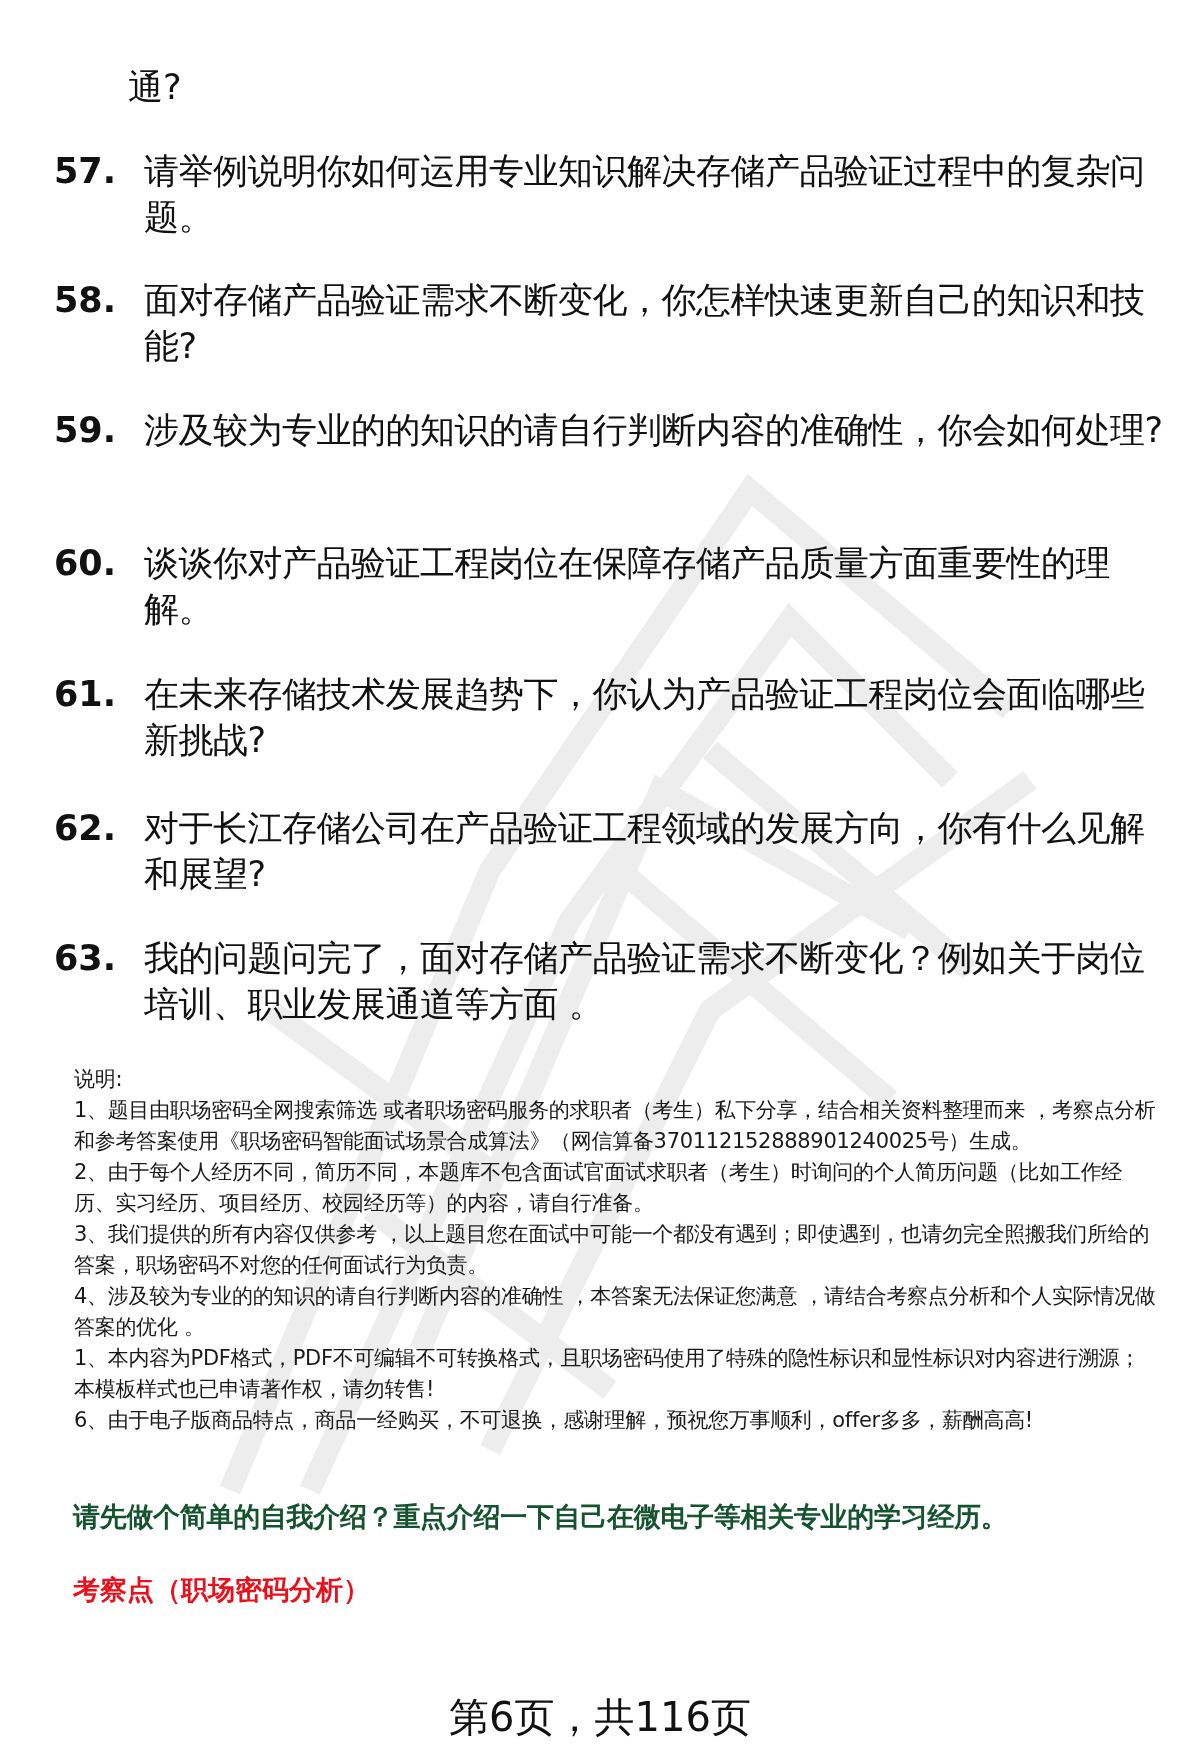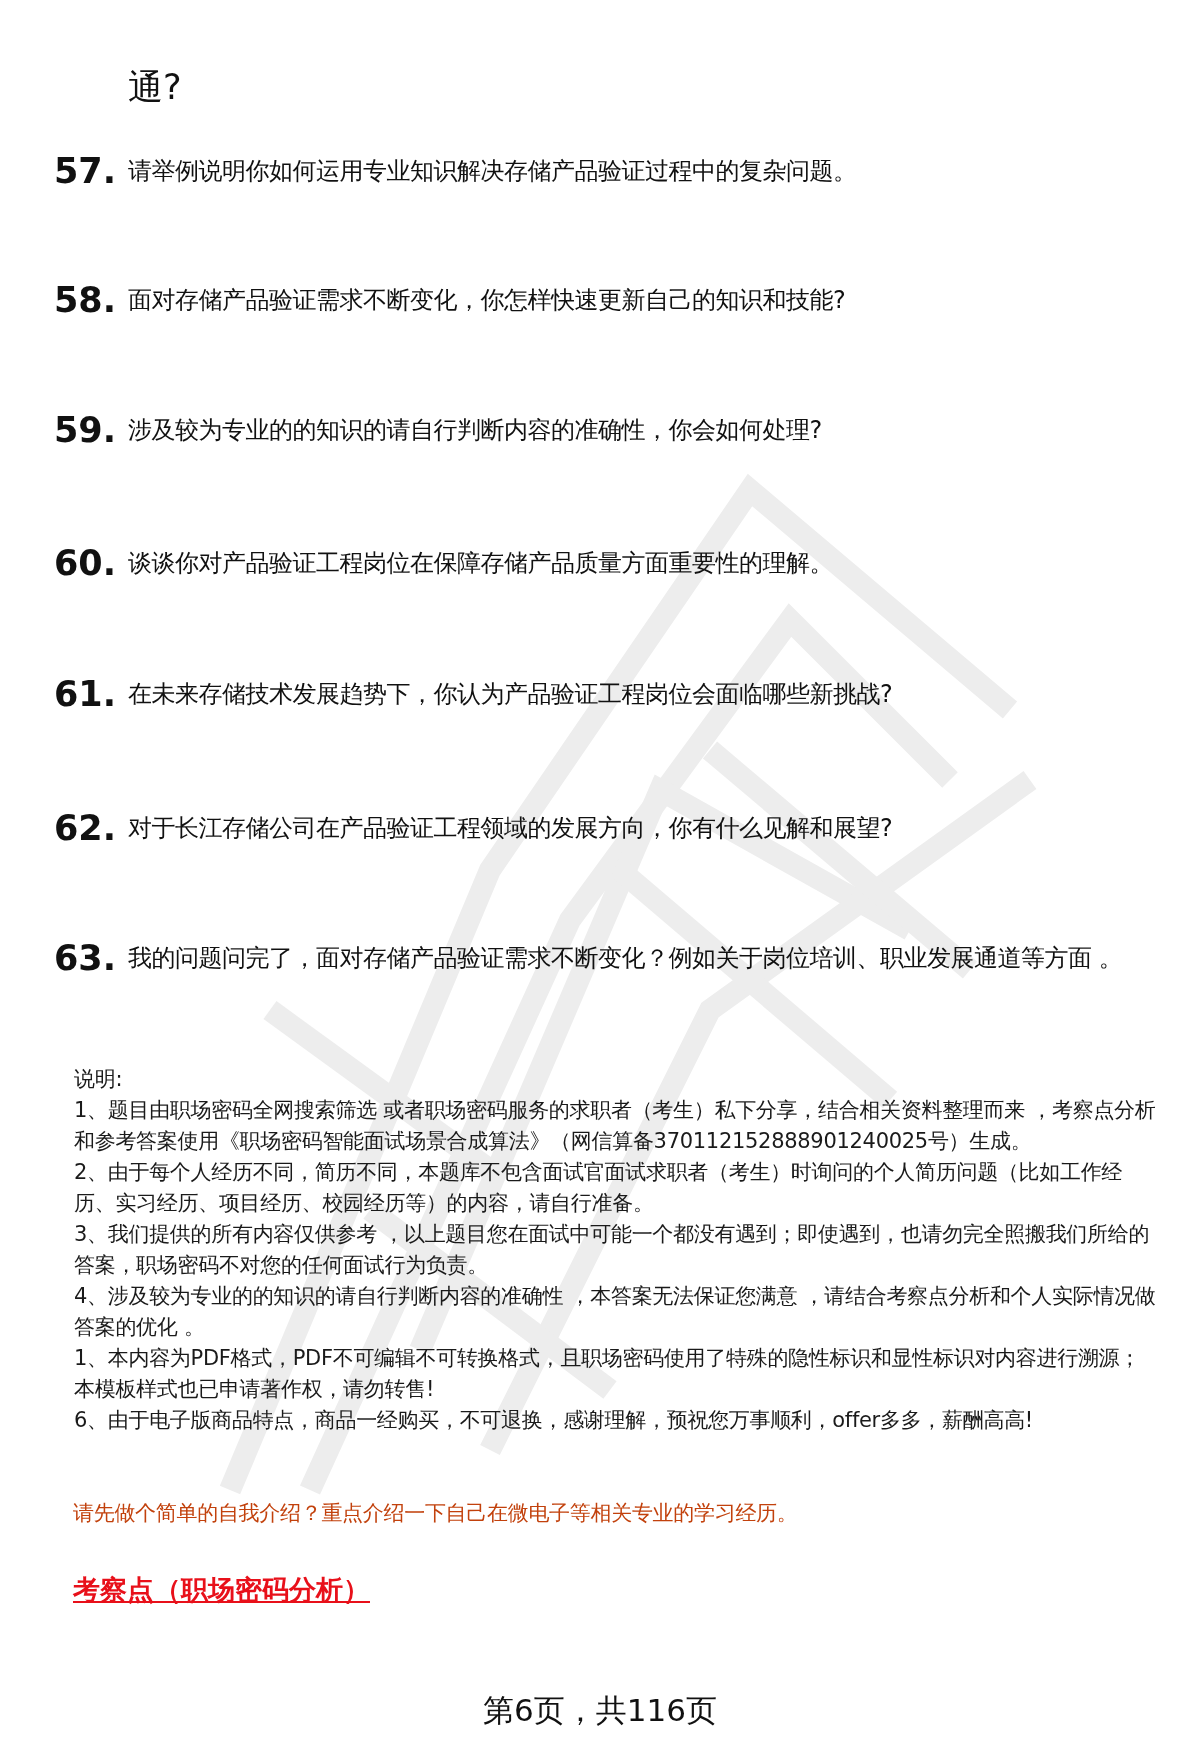--- a/index.html
+++ b/index.html
@@ -7,34 +7,34 @@
          font-family: "DejaVu Sans", "Liberation Sans", sans-serif; color: #111111; }
   .page { position: absolute; left: 0; top: 0; width: 1200px; height: 1755px; }
 
   .watermark { position: absolute; left: 190px; top: 450px; width: 900px; height: 1050px;
                pointer-events: none; z-index: 0; }
   .watermark svg { width: 100%; height: 100%; }
 
   .q-cont { position: absolute; left: 128px; font-size: 35px; line-height: 46px; z-index: 1; white-space: nowrap; }
   .q-item { position: absolute; left: 0; width: 1200px; z-index: 1; }
   .q-num { position: absolute; left: 54px; top: 0; font-size: 35px; line-height: 46px; font-weight: bold; }
-  .q-text { position: absolute; left: 128px; top: 0; width: 1030px; font-size: 24px; line-height: 46px;
+  .q-text { position: absolute; left: 144px; top: 0; width: 1030px; font-size: 35px; line-height: 46px;
             word-break: break-all; letter-spacing: -0.5px; }
 
   .notes { position: absolute; left: 74px; top: 1064px; width: 1085px; font-size: 21px; line-height: 31px;
            color: #1a1a1a; z-index: 1; word-break: break-all; letter-spacing: -0.3px; }
   .notes p { margin: 0; }
 
-  .red-heading { position: absolute; left: 73px; top: 1499px; font-size: 21px; font-weight: normal;
-                 color: #c2410c; white-space: nowrap; z-index: 1; letter-spacing: -0.3px; }
+  .red-heading { position: absolute; left: 73px; top: 1499px; font-size: 27px; font-weight: bold;
+                 color: #14532d; white-space: nowrap; z-index: 1; letter-spacing: -0.3px; }
   .red-sub { position: absolute; left: 73px; top: 1572px; font-size: 27px; font-weight: bold;
-             color: #e8101a; white-space: nowrap; z-index: 1; text-decoration: underline; }
+             color: #e8101a; white-space: nowrap; z-index: 1; }
 
   .footer { position: absolute; left: 0; width: 1200px; top: 1690px; text-align: center;
-            font-size: 31px; color: #111111; z-index: 1; }
+            font-size: 40px; color: #111111; z-index: 1; }
 </style>
 </head>
 <body>
 
 <div class="page">
 
   <div class="watermark">
     <svg viewBox="0 0 900 1050" xmlns="http://www.w3.org/2000/svg">
       <g fill="none" stroke="#ededed" stroke-width="22" stroke-linecap="butt">
         <polyline points="40,1040 300,420 560,40 820,260"></polyline>

